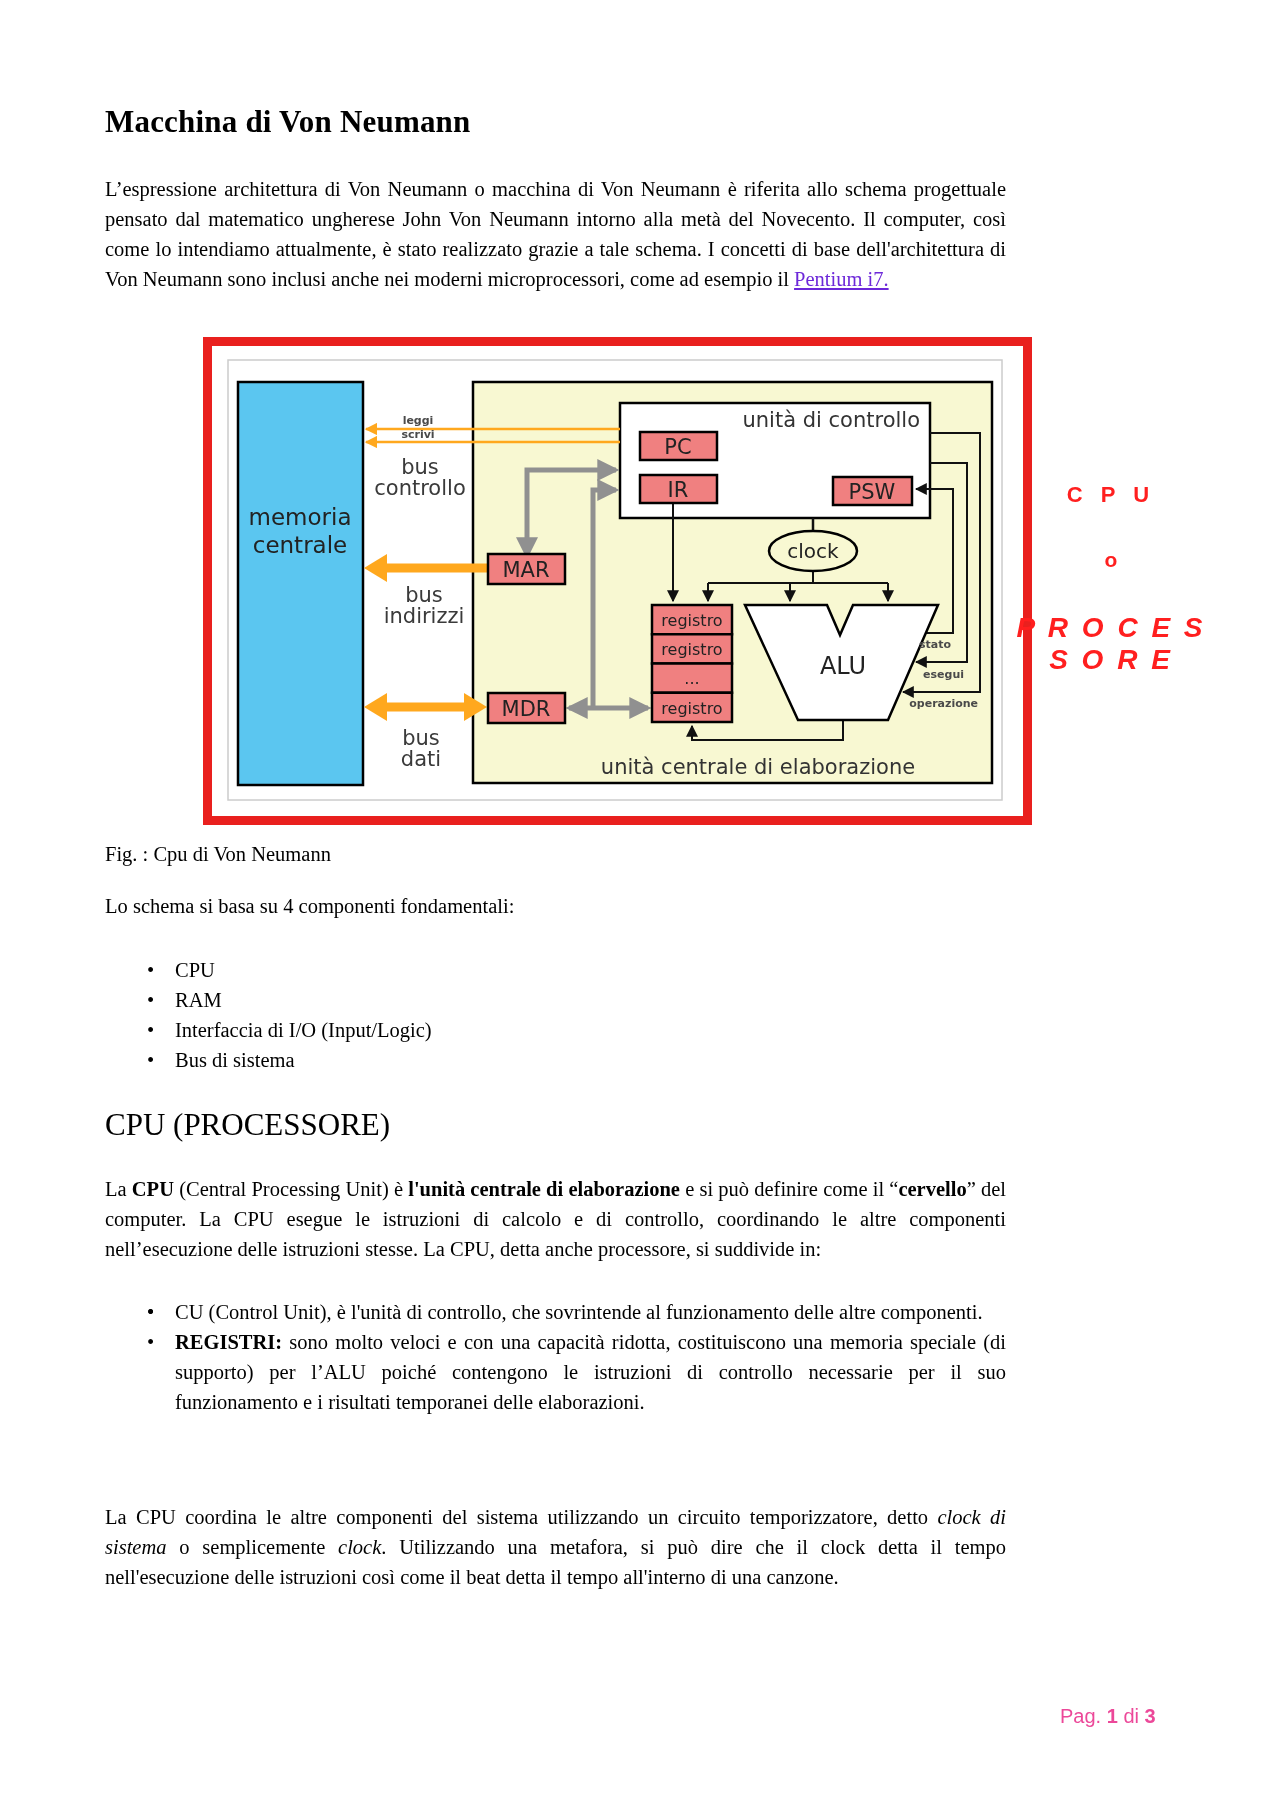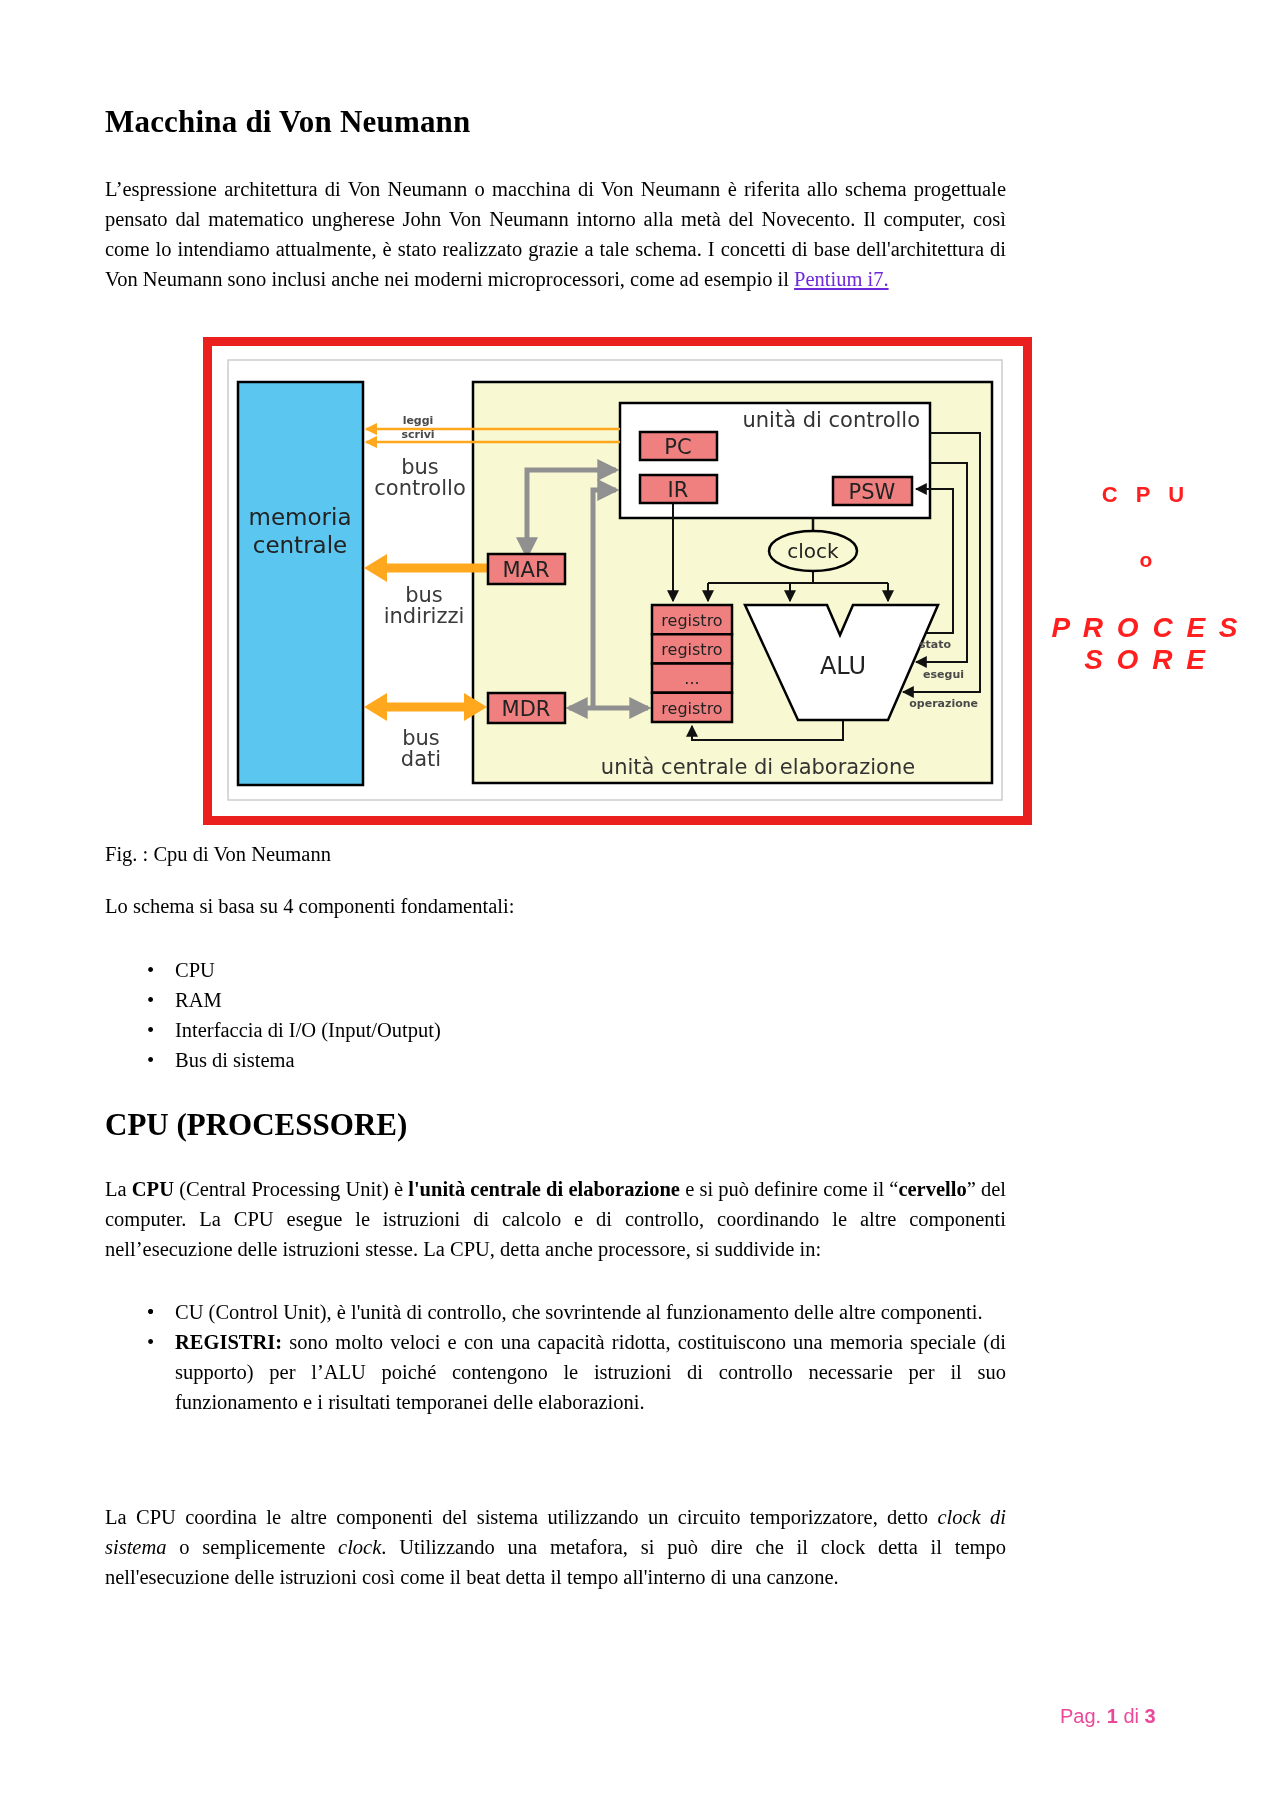--- a/index.html
+++ b/index.html
@@ -2,21 +2,21 @@
 <html><head>
 <meta charset="utf-8">
 <style>
   html,body{margin:0;padding:0;background:#fff;}
   .page{position:relative;width:1248px;height:1811px;background:#ffffff;overflow:hidden;
         font-family:"Liberation Serif", serif;color:#000;}
   .abs{position:absolute;}
   .title{font-size:31px;font-weight:bold;letter-spacing:0.2px;}
   .body-text{font-size:20.5px;line-height:30px;text-align:justify;}
   .body-text a{color:#6d28d9;text-decoration:underline;cursor:pointer;}
-  .h2{font-size:31px;font-weight:bold;}
+  .h2{font-size:31px;font-weight:normal;}
   .caption{font-size:20.5px;text-align:center;}
   .blist{list-style:none;margin:0;padding:0;}
   .blist li{position:relative;padding-left:28px;line-height:30px;font-size:20.5px;}
   .blist li .dot{position:absolute;left:0;top:0;}
   .blist.justify li{text-align:justify;}
   .side-label{color:#ff1f1f;font-family:"Liberation Sans", sans-serif;font-weight:bold;
               text-align:center;}
   .side-label div{position:absolute;width:100%;}
   .footer{font-family:Liberation Sans, sans-serif;font-size:20px;color:#ec4899;}
   .footer b{font-weight:bold;}
@@ -132,34 +132,34 @@
 
     <text class="t-alu" x="640" y="337" text-anchor="middle">ALU</text>
 
     <text class="t-small" x="748" y="311" text-anchor="end">stato</text>
     <text class="t-small" x="761" y="341" text-anchor="end">esegui</text>
     <text class="t-small" x="775" y="370" text-anchor="end">operazione</text>
 
     <text class="t-unit" x="555" y="437" text-anchor="middle">unità centrale di elaborazione</text>
   </svg>
 
-  <div class="abs side-label" style="left:1040px;top:482px;width:212px;height:160px;">
+  <div class="abs side-label" style="left:1005px;top:482px;width:212px;height:160px;">
     <div style="top:0;font-size:22px;letter-spacing:6px;">C P U</div>
     <div style="top:66px;font-size:21px;">o</div>
     <div style="top:130px;font-size:28px;letter-spacing:3px;font-style:italic;">P R O C E S S O R E</div>
   </div>
 
   <div class="abs caption" style="left:105px;top:843px;">Fig. : Cpu di Von Neumann</div>
 
   <div class="abs caption" style="left:105px;top:895px;">Lo schema si basa su 4 componenti fondamentali:</div>
 
   <ul class="abs blist" style="left:147px;top:955px;width:860px;">
     <li><span class="dot">•</span><span>CPU</span></li>
     <li><span class="dot">•</span><span>RAM</span></li>
-    <li><span class="dot">•</span><span>Interfaccia di I/O (Input/Output)</span></li>
+    <li><span class="dot">•</span><span>Interfaccia di I/O (Input/Logic)</span></li>
     <li><span class="dot">•</span><span>Bus di sistema</span></li>
   </ul>
 
   <div class="abs h2" style="left:105px;top:1107px;">CPU (PROCESSORE)</div>
 
   <div class="abs body-text" style="left:105px;top:1174px;width:901px;"><span>La </span><b>CPU</b><span> (Central Processing Unit) è </span><b>l'unità centrale di elaborazione</b><span> e si può definire come il “</span><b>cervello</b><span>” del computer. La CPU esegue le istruzioni di calcolo e di controllo, coordinando le altre componenti nell’esecuzione delle istruzioni stesse. La CPU, detta anche processore, si suddivide in:</span></div>
 
   <ul class="abs blist justify" style="left:147px;top:1297px;width:859px;">
     <li><span class="dot">•</span></li>
     <li><span class="dot">•</span><span>CU (Control Unit), è l'unità di controllo, che sovrintende al funzionamento delle altre componenti.</span></li>

